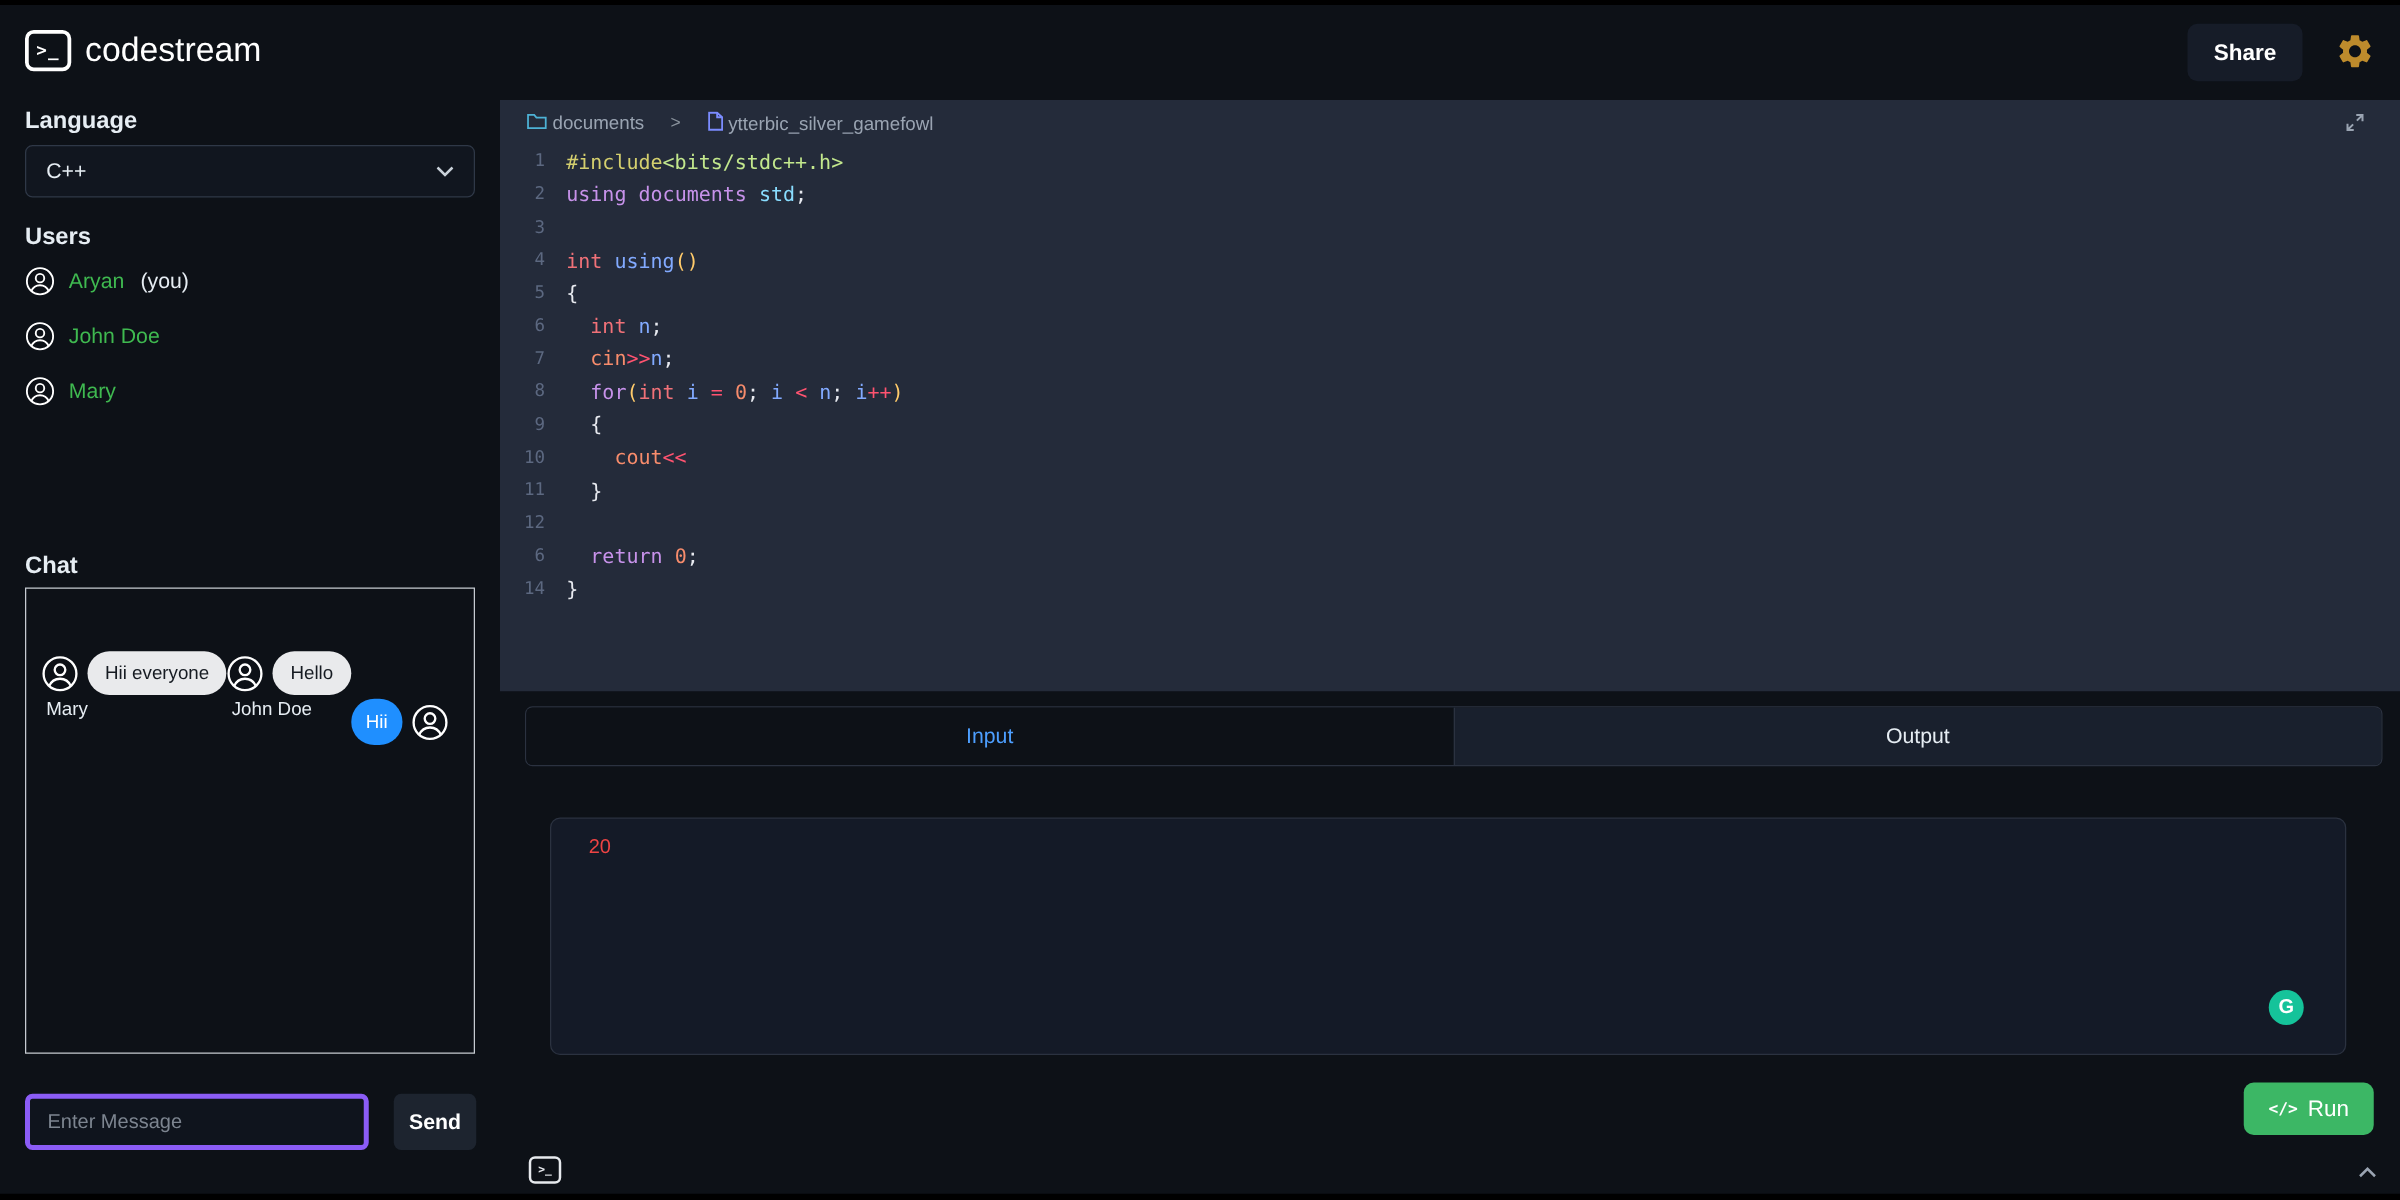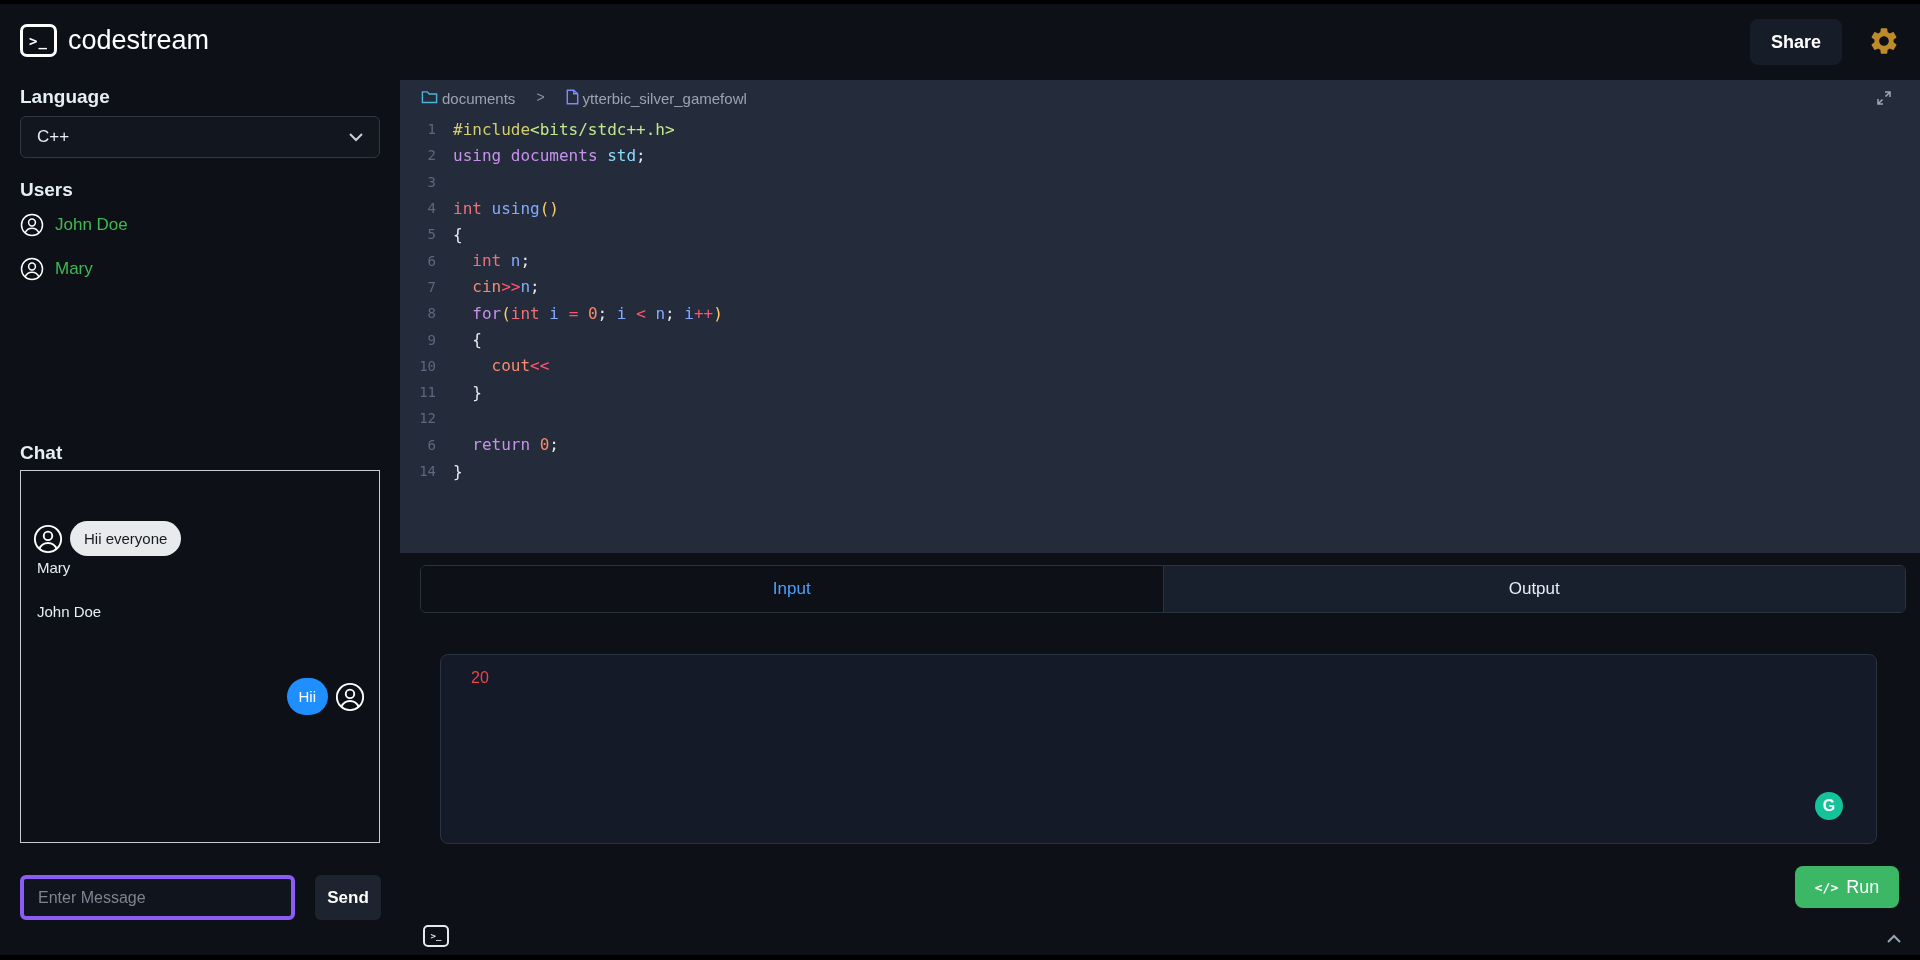--- a/index.html
+++ b/index.html
@@ -25,21 +25,21 @@
   .lang-label{position:absolute;left:20px;top:82px;font-size:19px;font-weight:bold}
   .lang-select{position:absolute;left:20px;top:112px;width:360px;height:42px;background:#11161f;border:1px solid #2f3847;
     border-radius:6px;display:flex;align-items:center;justify-content:space-between;padding:0 16px;font-size:17px;cursor:pointer}
   .users-label{position:absolute;left:20px;top:175px;font-size:19px;font-weight:bold}
   .users-list{position:absolute;left:20px;top:205px;width:360px;display:flex;flex-direction:column;gap:12px}
   .user-row{display:flex;align-items:center;gap:11px;height:32px}
   .user-name{font-size:17px;color:var(--c-accent_green,#3fb950)}
   .user-suffix{font-size:17px;color:#e6edf3;margin-left:2px}
   .chat-label{position:absolute;left:20px;top:438px;font-size:19px;font-weight:bold}
   .chat-box{position:absolute;left:20px;top:466px;width:360px;height:373px;border:1px solid #c6cbd1}
-  .chat-messages{padding:50px 12px 0;display:flex;flex-direction:column}
+  .chat-messages{padding:50px 12px 0;display:flex;flex-direction:row}
   .msg.other{margin-bottom:24px}
   .msg-row{display:flex;align-items:center;gap:7px}
   .bubble{font-size:15px;padding:9px 14px;border-radius:18px;width:max-content}
   .other-bubble{background:var(--c-bubble_other,#e9eaec);color:#161b22}
   .msg-author{margin:3px 0 0 4px;font-size:15px;color:#e6edf3}
   .msg.self{display:flex;justify-content:flex-end;align-items:center;gap:7px;margin-top:34px;padding-right:2px}
   .self-bubble{background:var(--c-self_bubble,#1f8fff);color:#fff;padding:10px 12px;border-radius:20px}
   .msg-input{position:absolute;left:20px;top:871px;width:275px;height:45px;background:#0f141d;border:4px solid #8b5cf6;
     border-radius:6px;padding:0 14px;color:#e6edf3;font-size:16px;font-family:inherit;outline:none}
   .msg-input::placeholder{color:#7d8590}
@@ -113,20 +113,29 @@
     </span>
   </div>
   <div class="users-label">Users</div>
   <div class="users-list">
       <div class="user-row">
         <svg viewBox="0 0 24 24" width="24" height="24" fill="none" stroke="#fff" stroke-width="1.5">
           <circle cx="12" cy="12" r="10.5"></circle>
           <circle cx="12" cy="9.5" r="3.4"></circle>
           <path d="M5 20c1.4-3.2 3.9-4.8 7-4.8s5.6 1.6 7 4.8"></path>
         </svg>
+        <span class="user-name">Aryan</span>
+        <span class="user-suffix">(you)</span>
+      </div>
+      <div class="user-row">
+        <svg viewBox="0 0 24 24" width="24" height="24" fill="none" stroke="#fff" stroke-width="1.5">
+          <circle cx="12" cy="12" r="10.5"></circle>
+          <circle cx="12" cy="9.5" r="3.4"></circle>
+          <path d="M5 20c1.4-3.2 3.9-4.8 7-4.8s5.6 1.6 7 4.8"></path>
+        </svg>
         <span class="user-name">John Doe</span>
       </div>
       <div class="user-row">
         <svg viewBox="0 0 24 24" width="24" height="24" fill="none" stroke="#fff" stroke-width="1.5">
           <circle cx="12" cy="12" r="10.5"></circle>
           <circle cx="12" cy="9.5" r="3.4"></circle>
           <path d="M5 20c1.4-3.2 3.9-4.8 7-4.8s5.6 1.6 7 4.8"></path>
         </svg>
         <span class="user-name">Mary</span>
       </div>
@@ -139,20 +148,28 @@
             <svg viewBox="0 0 24 24" width="30" height="30" fill="none" stroke="#fff" stroke-width="1.5">
               <circle cx="12" cy="12" r="10.5"></circle>
               <circle cx="12" cy="9.5" r="3.4"></circle>
               <path d="M5 20c1.4-3.2 3.9-4.8 7-4.8s5.6 1.6 7 4.8"></path>
             </svg>
             <div class="bubble other-bubble">Hii everyone</div>
           </div>
           <div class="msg-author">Mary</div>
         </div>
         <div class="msg other">
+          <div class="msg-row">
+            <svg viewBox="0 0 24 24" width="30" height="30" fill="none" stroke="#fff" stroke-width="1.5">
+              <circle cx="12" cy="12" r="10.5"></circle>
+              <circle cx="12" cy="9.5" r="3.4"></circle>
+              <path d="M5 20c1.4-3.2 3.9-4.8 7-4.8s5.6 1.6 7 4.8"></path>
+            </svg>
+            <div class="bubble other-bubble">Hello</div>
+          </div>
           <div class="msg-author">John Doe</div>
         </div>
         <div class="msg self">
           <div class="bubble self-bubble">Hii</div>
           <svg viewBox="0 0 24 24" width="30" height="30" fill="none" stroke="#fff" stroke-width="1.5">
             <circle cx="12" cy="12" r="10.5"></circle>
             <circle cx="12" cy="9.5" r="3.4"></circle>
             <path d="M5 20c1.4-3.2 3.9-4.8 7-4.8s5.6 1.6 7 4.8"></path>
           </svg>
         </div>

